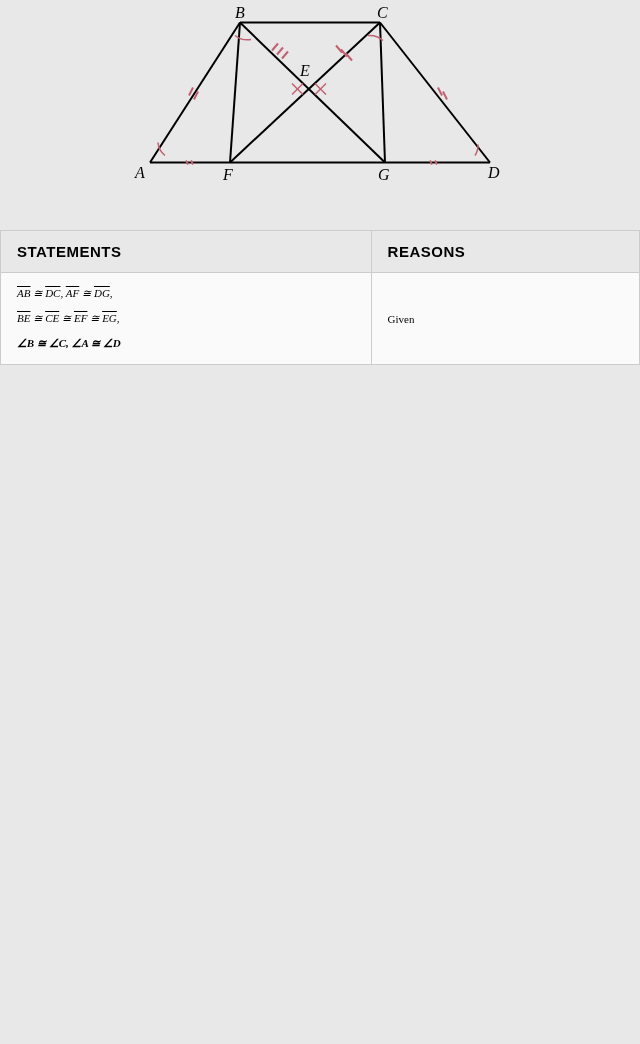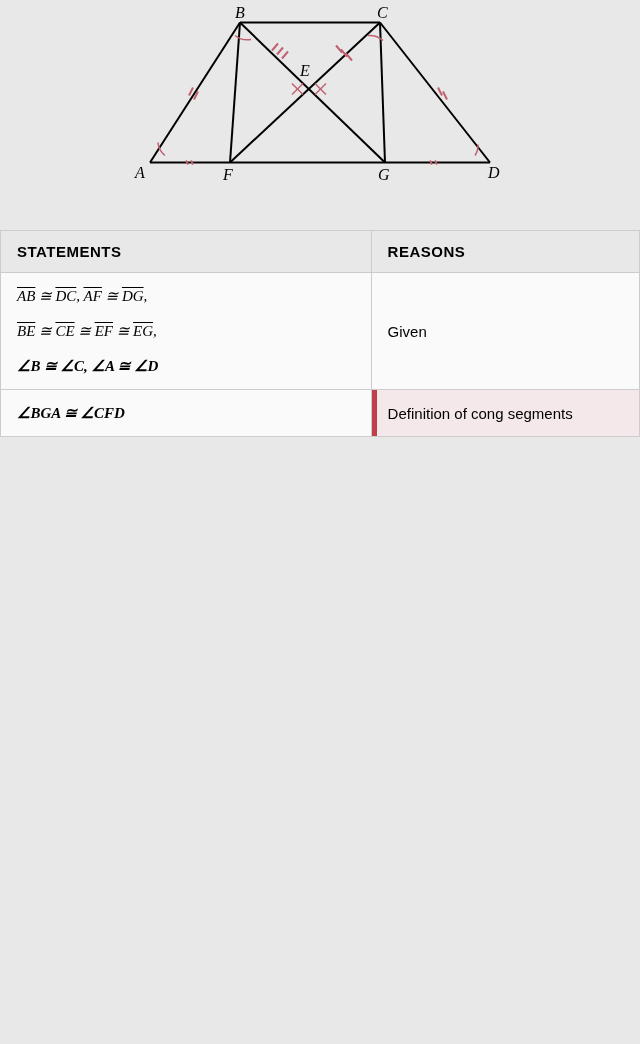--- a/index.html
+++ b/index.html
@@ -44,21 +44,21 @@
       font-family: Arial, Helvetica, sans-serif;
       font-weight: bold;
       font-size: 15px;
       letter-spacing: 0.5px;
     }
 
     .proof-table td {
       border: 1px solid #ccc;
       padding: 14px 16px;
       vertical-align: middle;
-      font-size: 15px;
+      font-size: 11px;
       background: #fafafa;
     }
 
     .proof-table tr td:first-child {
       width: 58%;
       font-style: italic;
     }
 
     .proof-table tr td:last-child {
       width: 42%;
@@ -84,21 +84,21 @@
       content: '';
       position: absolute;
       left: 0;
       top: 0;
       bottom: 0;
       width: 5px;
       background: #c0404a;
     }
 
     .reasons-col {
-      font-family: Liberation Sans, sans-serif;
+      font-family: Liberation Serif, serif;
       font-style: normal;
       font-size: 14px;
     }
 
     
     svg.diagram {
       width: 380px;
       height: 190px;
     }
   </style>
@@ -183,24 +183,16 @@
         <td>
           <span class="overline">AB</span><span> ≅ </span><span class="overline">DC</span><span>, </span><span class="overline">AF</span><span> ≅ </span><span class="overline">DG</span><span>,</span>
           <br><br>
           <span class="overline">BE</span><span> ≅ </span><span class="overline">CE</span><span> ≅ </span><span class="overline">EF</span><span> ≅ </span><span class="overline">EG</span><span>,</span>
           <br><br>
           <span class="math-text">∠B ≅ ∠C, ∠A ≅ ∠D</span>
         </td>
         <td class="reasons-col">Given</td>
       </tr>
 
-      <tr>
-        <td>
-          <span class="math-text">∠BGA ≅ ∠CFD</span>
-        </td>
-        <td class="reasons-col highlight-cell">
-          Definition of cong segments
-        </td>
-      </tr>
 
     </tbody>
   </table>
 </div>
 
 </body></html>

